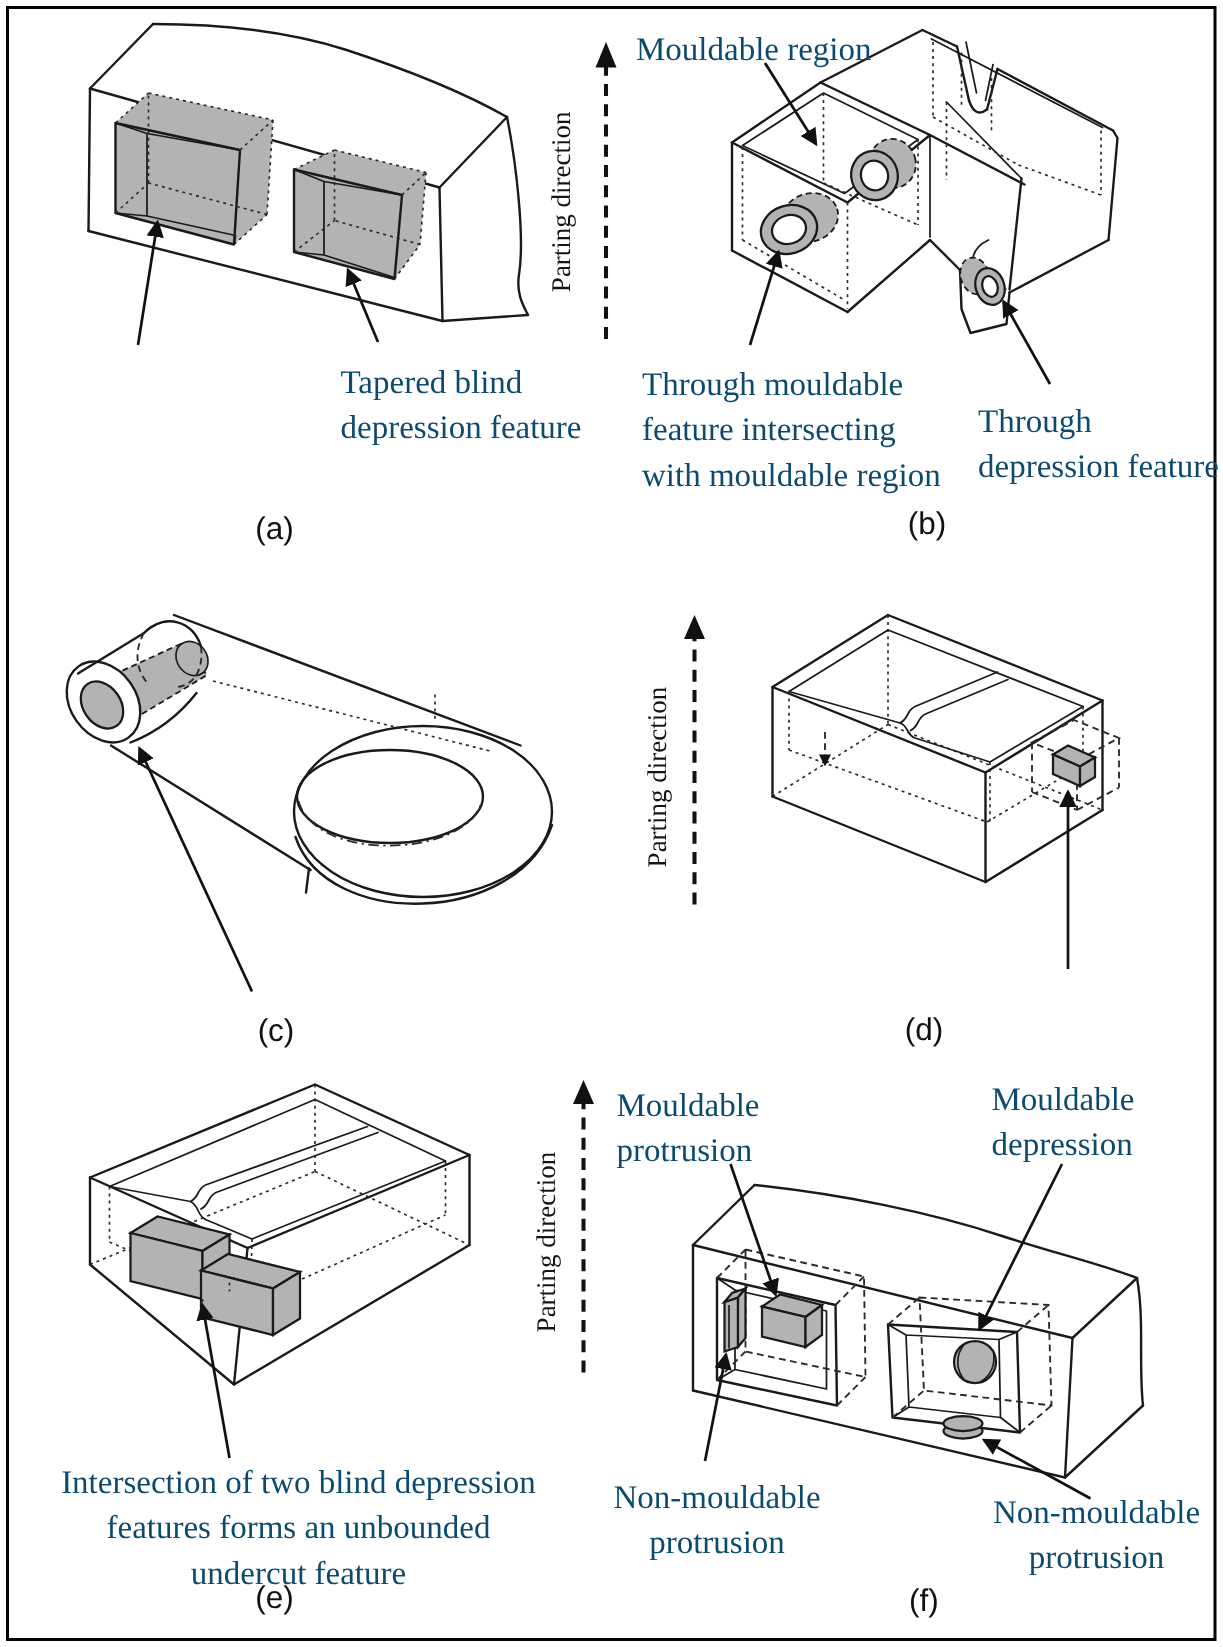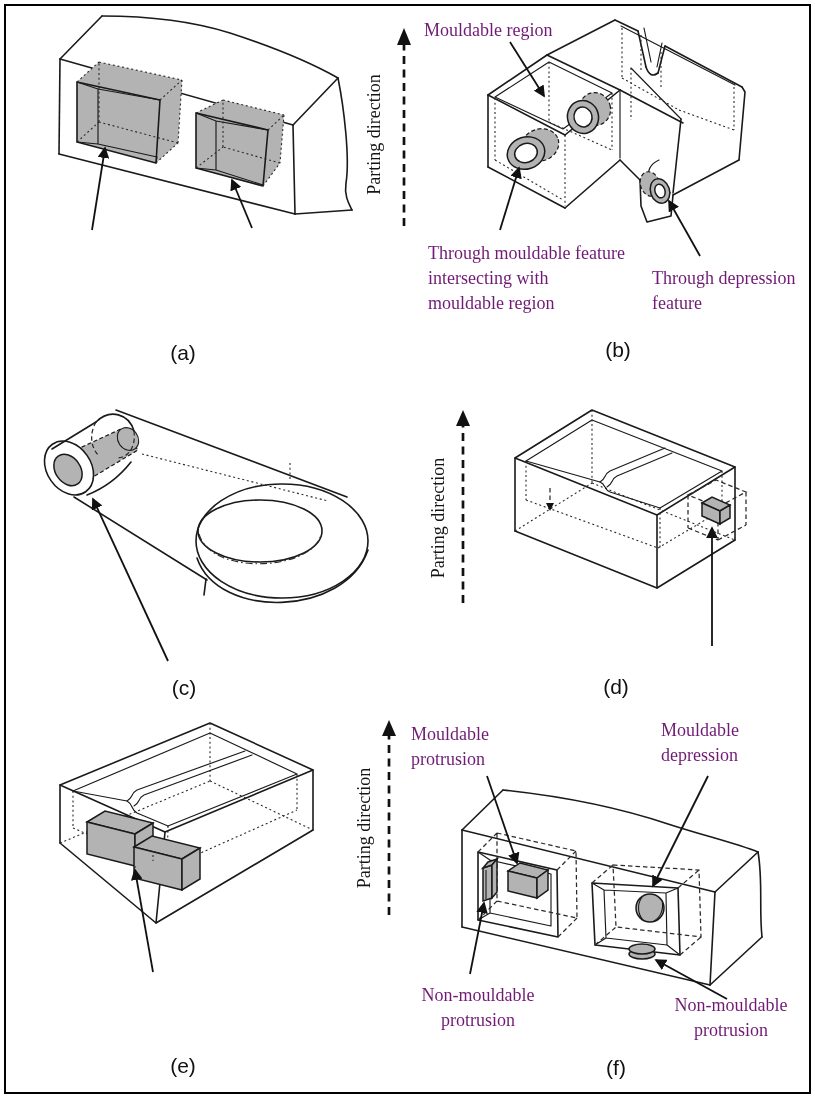--- a/index.html
+++ b/index.html
@@ -1,20 +1,20 @@
 <!DOCTYPE html>
 <html><head>
 <meta charset="utf-8">
 <style>
   html,body { margin:0; padding:0; background:#fff; }
   .page { position:relative; width:815px; height:1098px; background:#ffffff;
           font-family:"Liberation Serif", serif; overflow:hidden; }
   .frame { position:absolute; inset:4px; border:2px solid #000; }
   .panel-svg { position:absolute; overflow:visible; }
-  .lbl { position:absolute; font-size:18px; line-height:1.38; color:#701a75; }
+  .lbl { position:absolute; font-size:22px; line-height:1.38; color:#0c4a6e; }
   .ctr { text-align:center; }
   .cap { position:absolute; width:90px; text-align:center;
          font-family:"Liberation Sans", sans-serif; font-size:21px; color:#111; }
   .vlabel { position:absolute; transform:rotate(-90deg); transform-origin:0 0;
             font-size:18px; white-space:nowrap; color:#151515; width:150px; text-align:center; }
   
   .s  { fill:none; stroke:#1a1a1a; stroke-width:1.6; stroke-linejoin:round; stroke-linecap:round; }
   .sw { fill:none; stroke:#1a1a1a; stroke-width:1.15; stroke-linejoin:round; stroke-linecap:round; }
   .d  { fill:none; stroke:#2a2a2a; stroke-width:1.1; stroke-dasharray:2 2.7; }
   .dd { fill:none; stroke:#2a2a2a; stroke-width:1.25; stroke-dasharray:4.5 3; }
@@ -253,25 +253,27 @@
     <g class="grayg" fill="#b3b3b3">
       <ellipse cx="232" cy="242" rx="13" ry="5"></ellipse>
       <ellipse cx="232" cy="237" rx="13" ry="5"></ellipse>
     </g>
     <path class="arr" marker-end="url(#ah)" d="M77,64 L107,151"></path>
     <path class="arr" marker-end="url(#ah)" d="M298,64 L243,174"></path>
     <path class="arr" marker-end="url(#ah)" d="M60,262 L74,191"></path>
     <path class="arr" marker-end="url(#ah)" d="M317,287 L246,248"></path>
   </svg>
 
+  <div class="lbl" style="left:227px;top:240px;width:175px">Tapered blind depression feature</div>
 
   <div class="lbl" style="left:424px;top:18px;width:170px">Mouldable region</div>
   <div class="lbl" style="left:428px;top:241px;width:200px">Through mouldable feature intersecting with mouldable region</div>
   <div class="lbl" style="left:652px;top:266px;width:170px">Through depression feature</div>
 
+  <div class="lbl ctr" style="left:40px;top:973px;width:318px">Intersection of two blind depression features forms an unbounded undercut feature</div>
 
   <div class="lbl" style="left:661px;top:718px;width:120px">Mouldable depression</div>
   <div class="lbl" style="left:411px;top:722px;width:110px">Mouldable protrusion</div>
   <div class="lbl ctr" style="left:404px;top:983px;width:148px">Non-mouldable protrusion</div>
   <div class="lbl ctr" style="left:657px;top:993px;width:148px">Non-mouldable protrusion</div>
 
   <div class="cap" style="left:138px;top:341px">(a)</div>
   <div class="cap" style="left:573px;top:338px">(b)</div>
   <div class="cap" style="left:139px;top:676px">(c)</div>
   <div class="cap" style="left:571px;top:675px">(d)</div>

